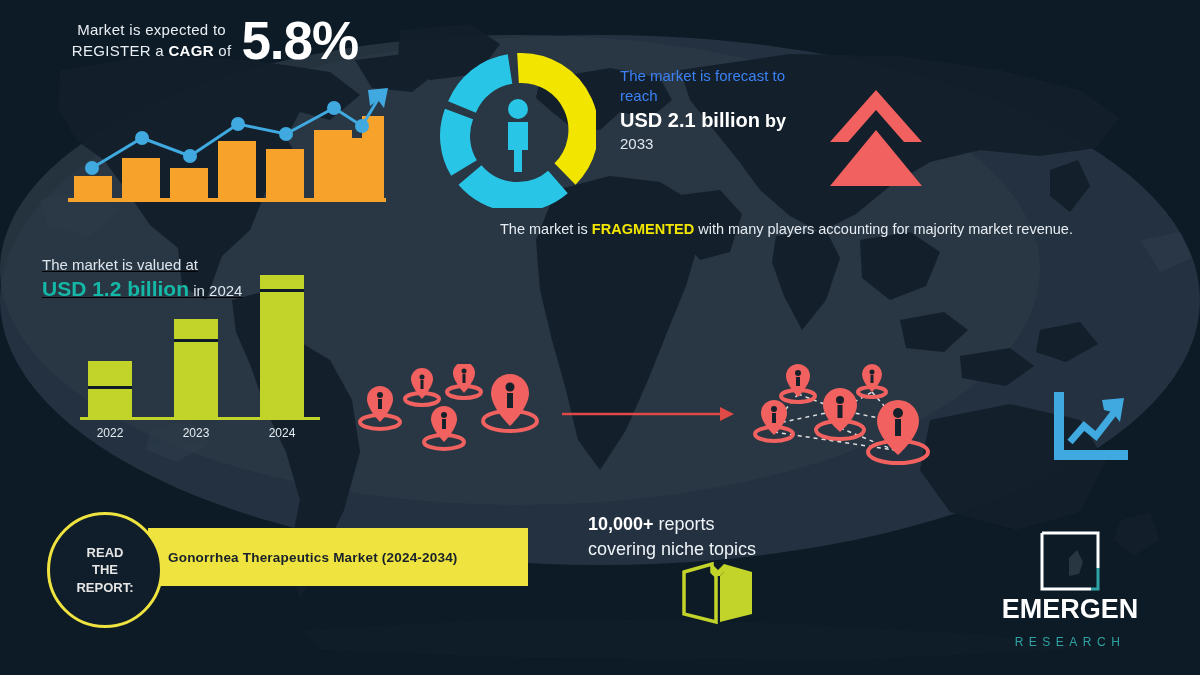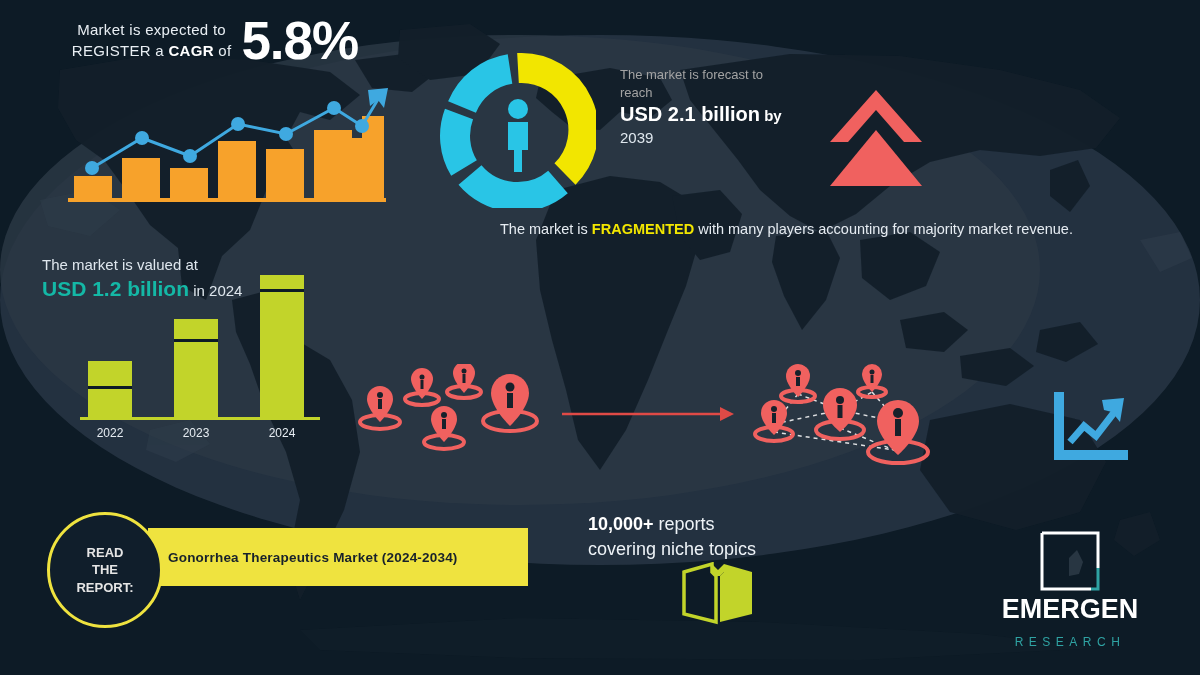--- a/index.html
+++ b/index.html
@@ -12,31 +12,31 @@
   #cagr-block{left:40px;top:14px;width:350px;text-align:center;}
   #cagr-lines{display:inline-block;vertical-align:middle;line-height:1.35;}
   #cagr-l1{font-size:15px;color:#e8eef3;letter-spacing:.3px;}
   #cagr-l2{font-size:15px;color:#e8eef3;letter-spacing:.3px;}
   #cagr-l2 b{font-weight:bold;color:#ffffff;}
   #cagr-value{display:inline-block;vertical-align:middle;font-size:53px;font-weight:bold;
      color:#ffffff;margin-left:10px;letter-spacing:-1px;line-height:1;}
 
   
   #forecast-block{left:620px;top:66px;width:240px;line-height:1.35;}
-  .f-small{font-size:13px;color:#a3a3a3;}
+  .f-small{font-size:15px;color:#3b82f6;}
   .f-big{font-size:20px;font-weight:bold;color:#ffffff;}
-  .f-by{font-size:15px;font-weight:bold;color:#ffffff;}
+  .f-by{font-size:18px;font-weight:bold;color:#ffffff;}
   .f-year{font-size:15px;color:#dfe7ee;}
 
   
   #fragmented-block{left:500px;top:218px;width:640px;font-size:14.5px;color:#e6ecf2;line-height:1.55;}
   #fragmented-word{color:#f2e600;font-weight:bold;}
 
   
-  #valued-block{left:42px;top:255px;width:300px;line-height:1.3;}
+  #valued-block{left:42px;top:255px;width:300px;line-height:1.3;text-decoration:underline;}
   #valued-l1{font-size:15px;color:#dfe7ee;}
   #valued-big{font-size:21px;font-weight:bold;color:#14b8a6;}
   #valued-tail{font-size:15px;color:#dfe7ee;}
 
   
   #green-chart{left:70px;top:275px;width:260px;height:165px;}
   .gc-axis{position:absolute;left:10px;bottom:20px;width:240px;height:3px;background:#c2d42a;}
   .gc-bar{position:absolute;bottom:23px;background:#c2d42a;}
   .gc-sep{position:absolute;height:3px;background:#0d1b26;left:0;right:0;}
   .gc-label{position:absolute;bottom:0;font-size:12px;color:#e6ecf2;text-align:center;width:50px;}
@@ -163,21 +163,21 @@
     <g fill="#29c5e6">
       <circle cx="78" cy="57" r="10"></circle>
       <path d="M68 70 h20 v28 h-6 v22 h-8 v-22 h-6 Z"></path>
     </g>
   </svg>
 
   <div class="abs" id="forecast-block">
     <div class="f-small">The market is forecast to</div>
     <div class="f-small">reach</div>
     <div><span class="f-big">USD 2.1 billion</span><span class="f-by"> by</span></div>
-    <div class="f-year">2039</div>
+    <div class="f-year">2033</div>
   </div>
 
   <svg class="abs" style="left:828px;top:88px;" width="96" height="100" viewBox="0 0 96 100">
     <path d="M48 2 L94 54 L76 54 L48 22 L20 54 L2 54 Z" fill="#f0615f"></path>
     <path d="M48 42 L94 98 L2 98 Z" fill="#f0615f"></path>
   </svg>
 
   <div class="abs" id="fragmented-block"><span>The market is </span><span id="fragmented-word">FRAGMENTED</span><span> with many players accounting for majority market revenue.</span></div>
 
   <div class="abs" id="valued-block">

